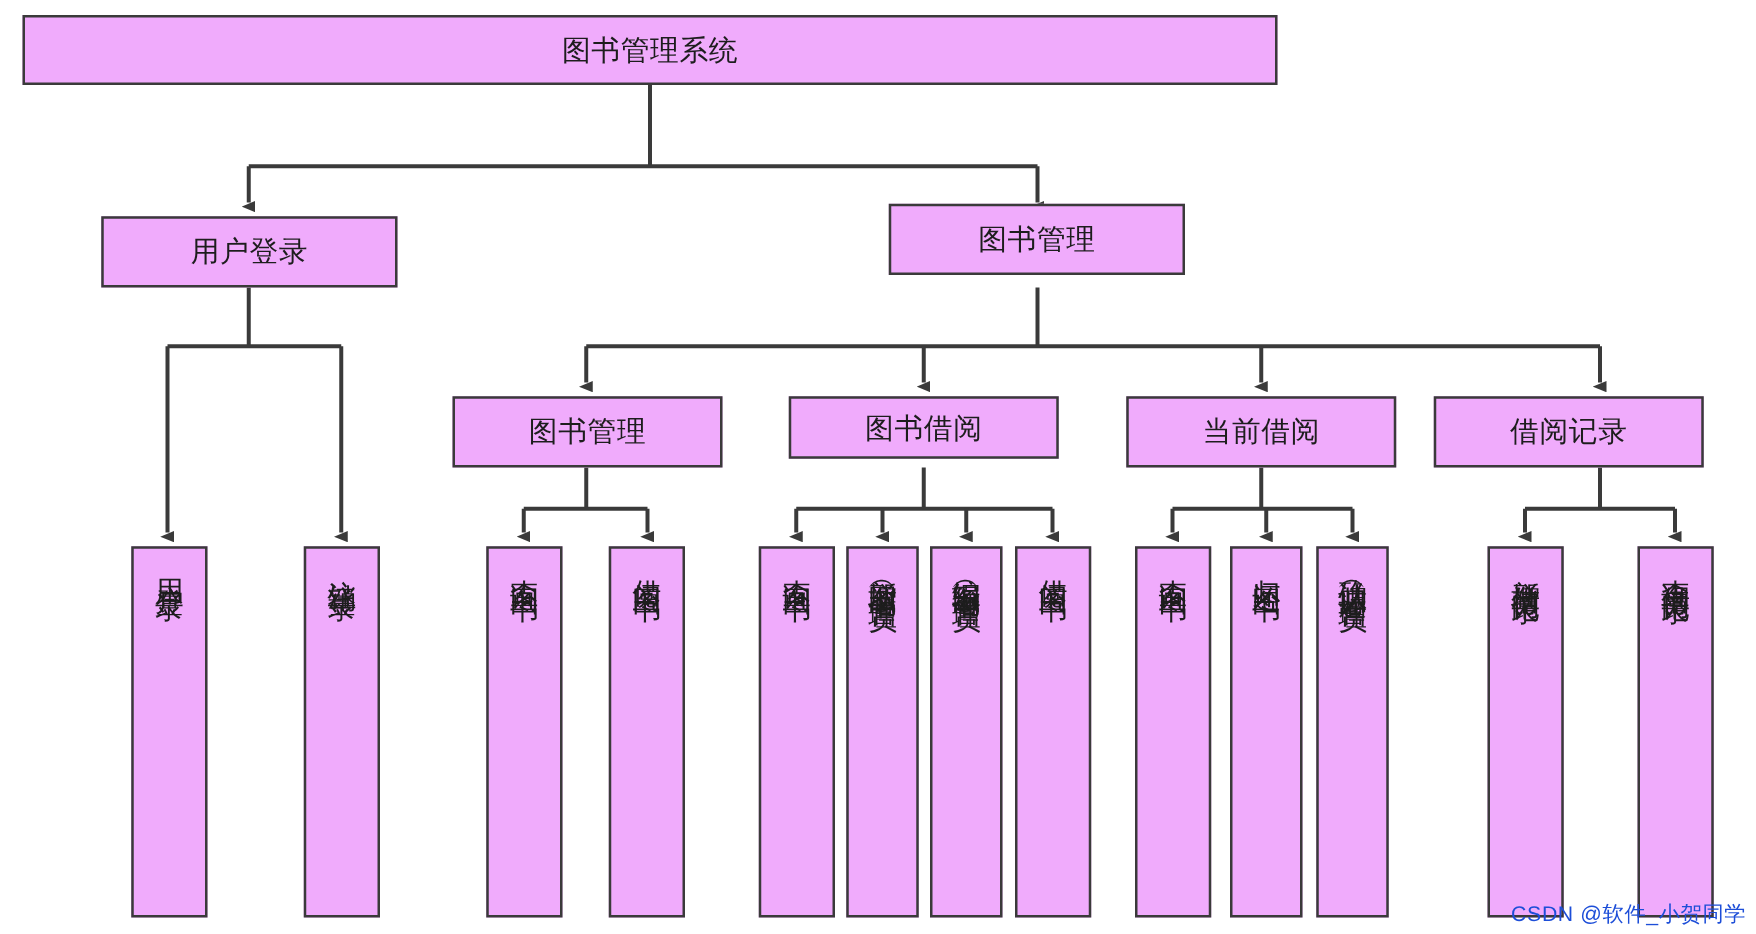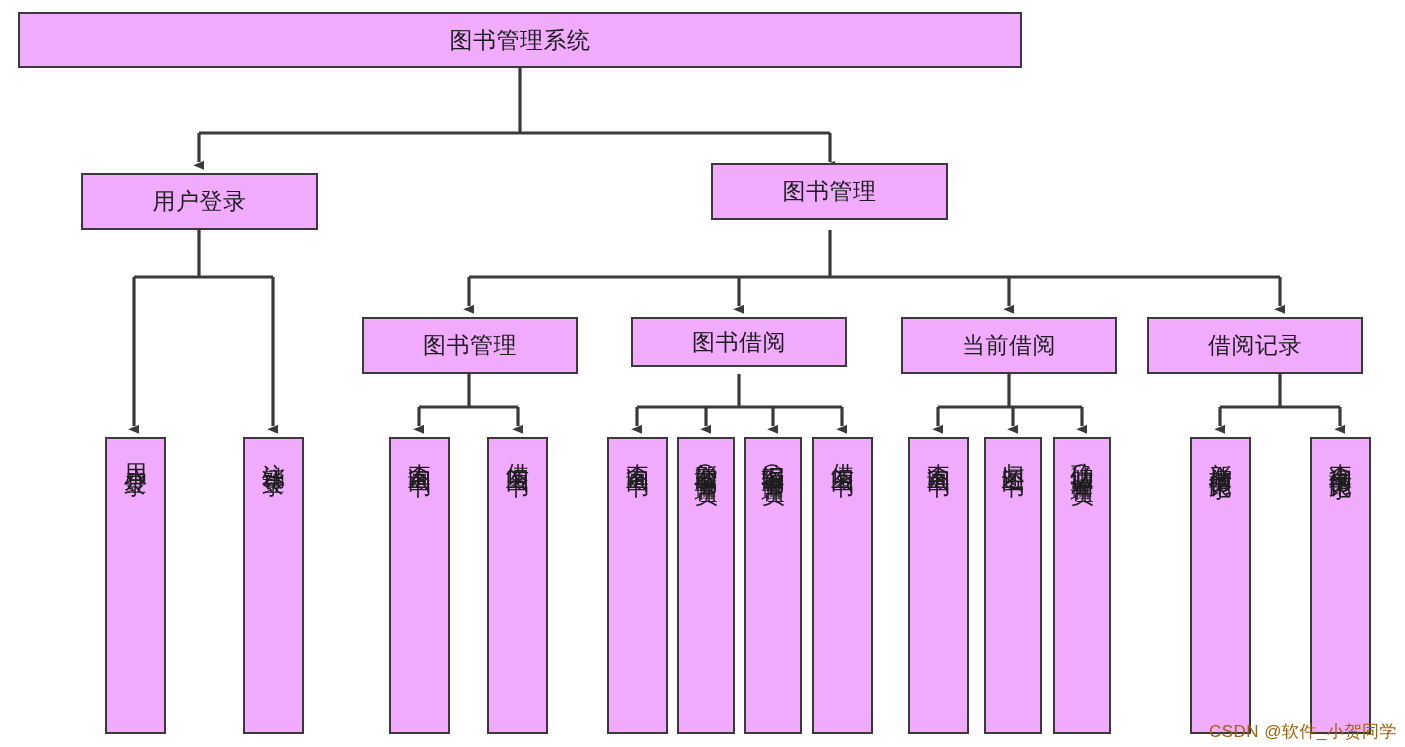--- a/index.html
+++ b/index.html
@@ -55,21 +55,21 @@
     display: block;
   }
   .node.vert.tall .vtext {
     letter-spacing: 3px;
   }
   #watermark {
     position: absolute;
     right: 8px;
     bottom: 4px;
     font-size: 17px;
-    color: #a16207;
+    color: #1d4ed8;
     z-index: 5;
     white-space: nowrap;
     letter-spacing: 0.5px;
   }
 </style>
 </head>
 <body>
 
 <div id="canvas">
 

